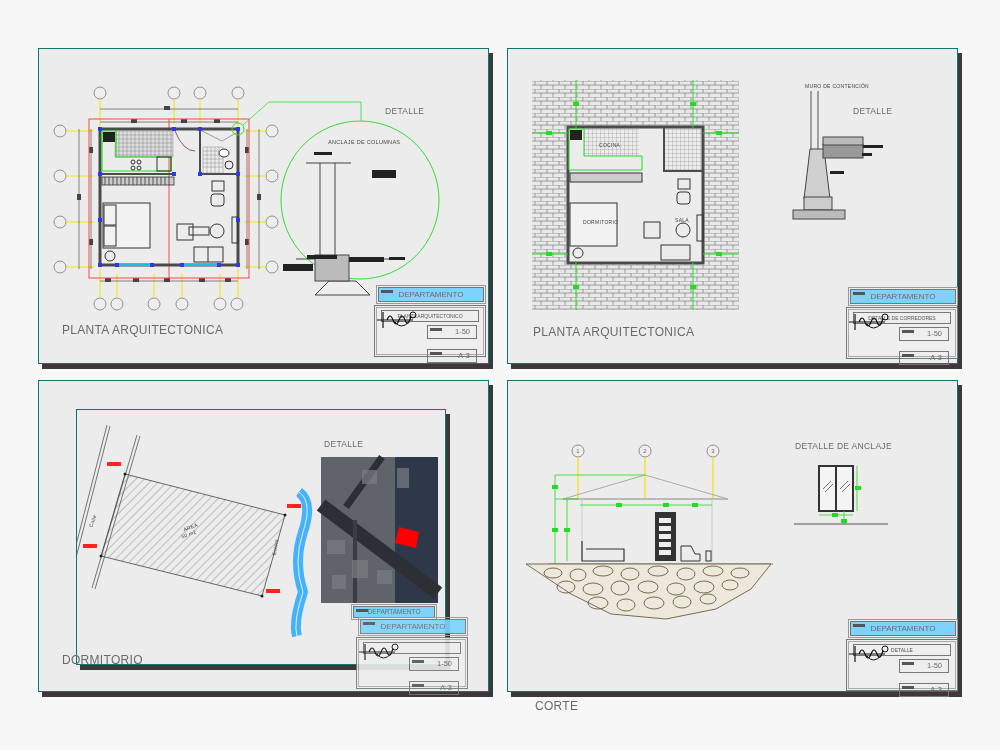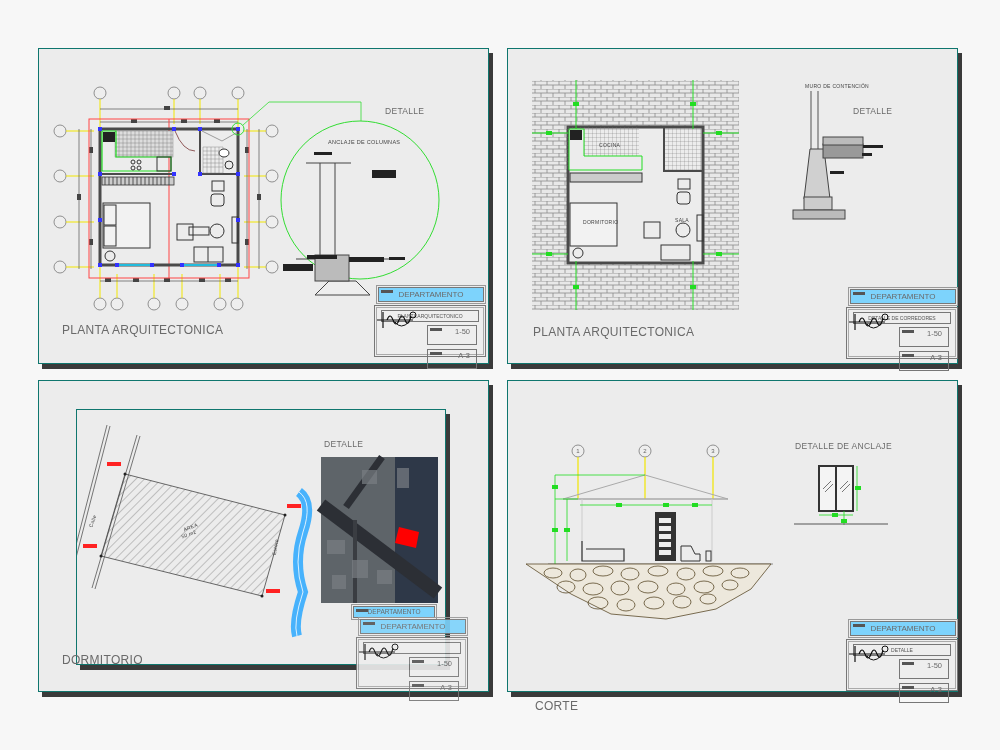--- a/index.html
+++ b/index.html
@@ -24,21 +24,21 @@
   }
   .tb-body {
     position: absolute; left: 0; top: 18px; width: 110px; height: 50px;
     border: 1px solid #777; outline: 1px solid #aaa; outline-offset: -3px; background: #eee;
   }
   .tb-sub {
     position: absolute; left: 6px; top: 4px; width: 96px; height: 10px; border: 1px solid #777;
     font-size: 5px; color: #555; text-align: center; line-height: 10px;
   }
   .tb-scale, .tb-sheet {
-    position: absolute; left: 52px; width: 50px; height: 20px; border: 1px solid #777;
+    position: absolute; left: 52px; width: 50px; height: 14px; border: 1px solid #777;
     font-size: 7.5px; color: #6a6a6a; text-align: right; padding-right: 6px; box-sizing: border-box; line-height: 11px;
   }
   .tb-scale { top: 19px; } .tb-sheet { top: 43px; }
   .tb-mark { position: absolute; width: 12px; height: 3px; background: #555; top: 2px; left: 2px; }
   .tb-logo { position: absolute; left: 4px; top: 20px; width: 44px; height: 24px; }
 </style>
 </head>
 <body>
 
 <div class="sheet" style="left:38px;top:48px;width:449px;height:314px;">

